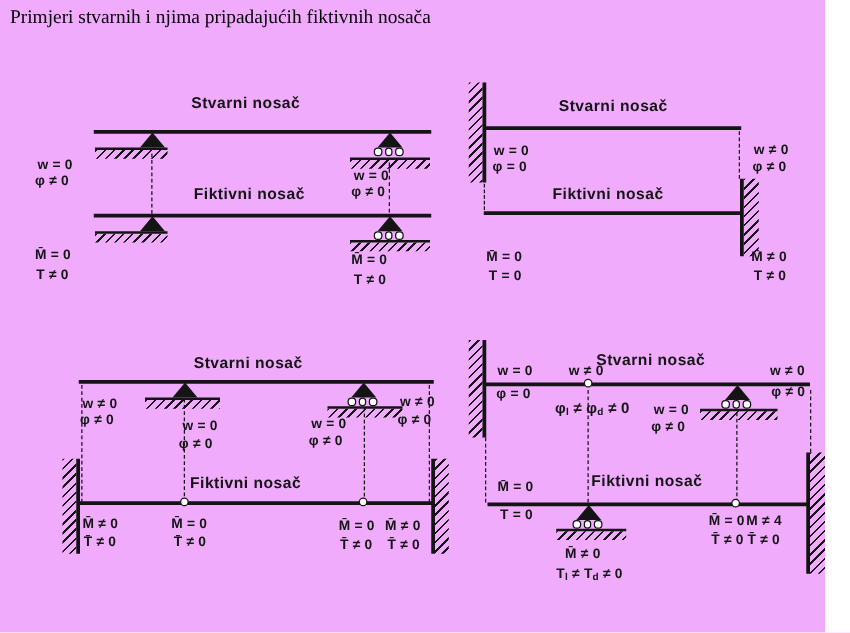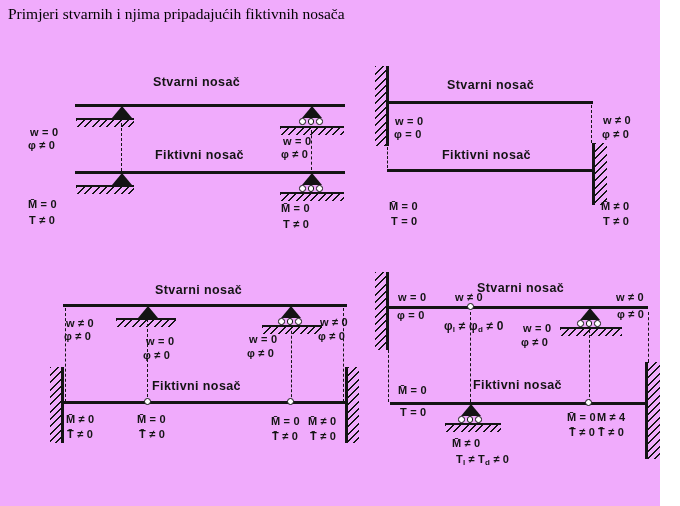--- a/index.html
+++ b/index.html
@@ -159,19 +159,19 @@
     <span class="rollers" style="left:458px;top:416px">
         <i></i>
         <i></i>
         <i></i>
       </span>
     <div class="ground" style="left:445px;top:423px;width:56px"></div>
     <div class="hinge" style="left:585px;top:399px"></div>
     <div class="ann" style="left:398px;top:385px">M̄ = 0</div>
     <div class="ann" style="left:400px;top:407px">T = 0</div>
     <div class="ann" style="left:452px;top:438px">M̄ ≠ 0</div>
-    <div class="ann" style="left:456px;top:454px"><span>T</span><sub>l</sub><span> ≠ T</span><sub>d</sub><span> ≠ 0</span></div>
+    <div class="ann" style="left:445px;top:454px"><span>T</span><sub>l</sub><span> ≠ T</span><sub>d</sub><span> ≠ 0</span></div>
     <div class="ann" style="left:567px;top:412px">M̄ = 0</div>
     <div class="ann" style="left:569px;top:427px">T̄ ≠ 0</div>
     <div class="ann" style="left:597px;top:412px">M ≠ 4</div>
     <div class="ann" style="left:598px;top:427px">T̄ ≠ 0</div>
   </div>
 </div>
 
 </body></html>

